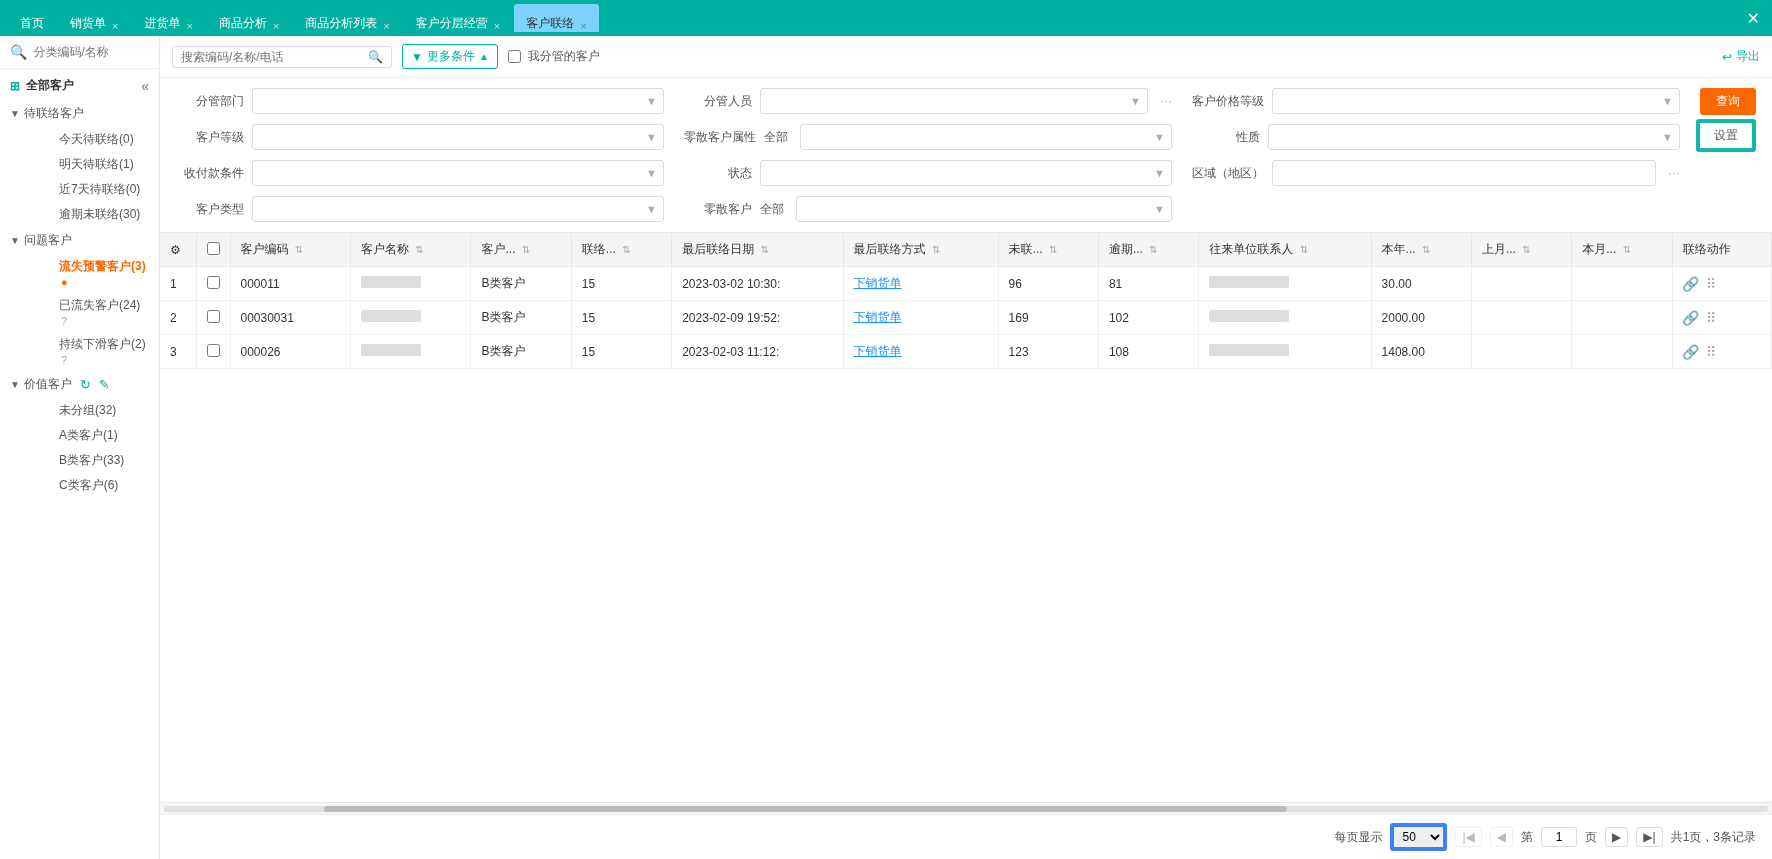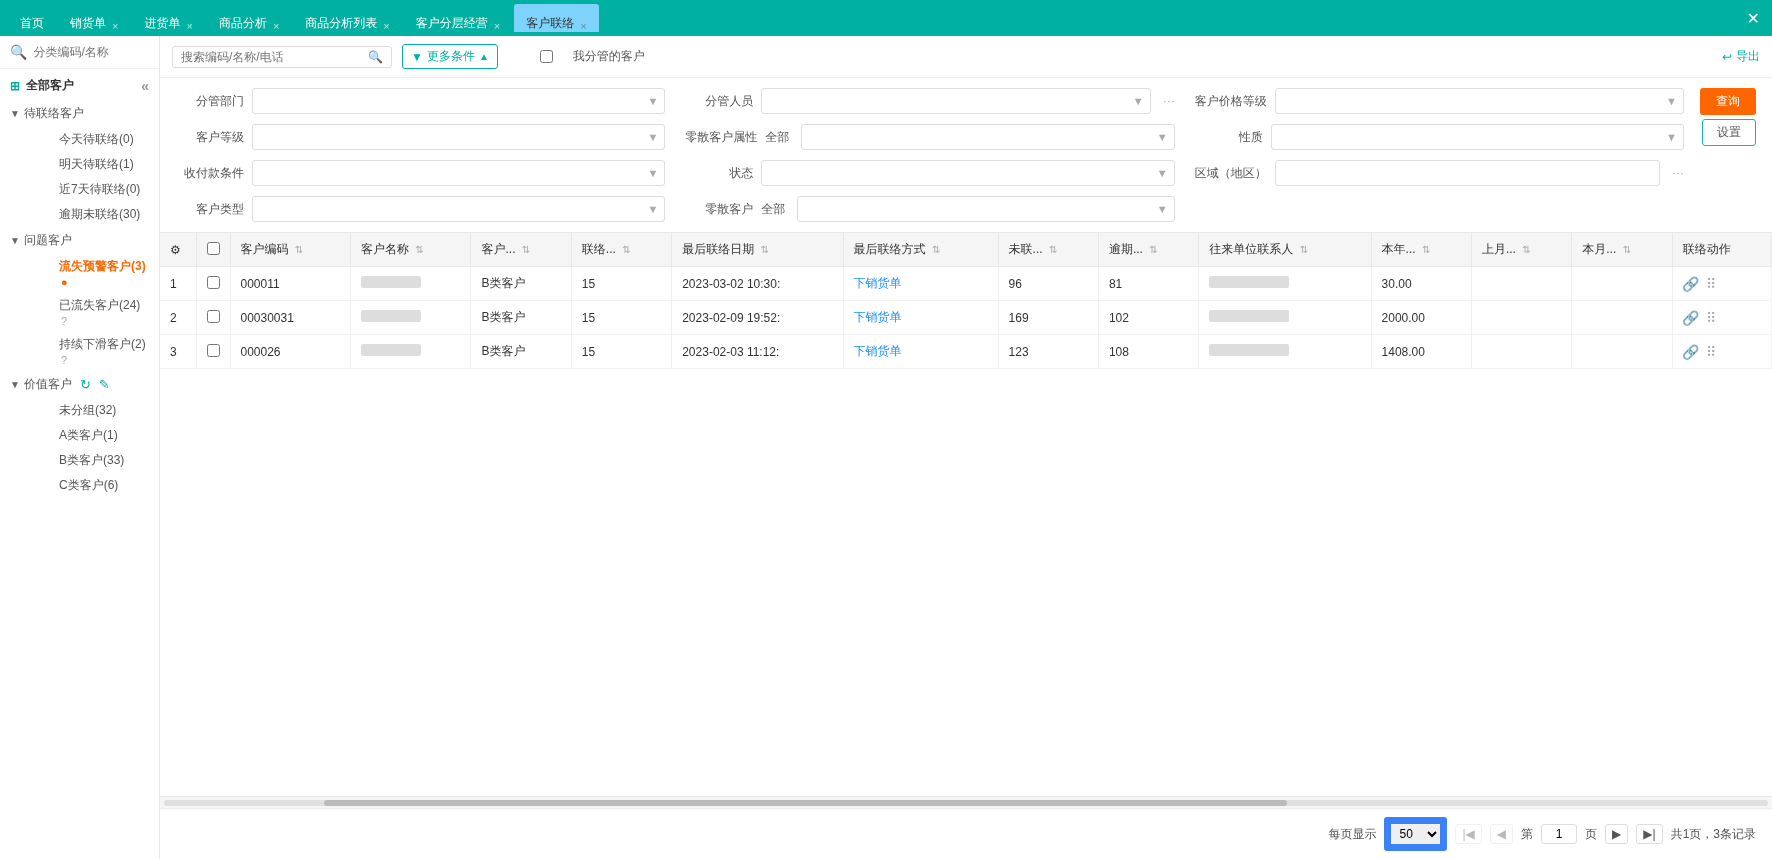--- a/index.html
+++ b/index.html
@@ -160,24 +160,23 @@
       color: #00b0a0;
       cursor: pointer;
       font-size: 12px;
       border: 1px solid #00b0a0;
       padding: 3px 8px;
       border-radius: 3px;
     }
     .checkbox-label {
       display: flex;
       align-items: center;
-      gap: 20px;
+      gap: 7px;
       color: #555;
       cursor: pointer;
-      margin-left: 32px;
     }
     .export-btn {
       margin-left: auto;
       display: flex;
       align-items: center;
       gap: 4px;
       color: #00b0a0;
       cursor: pointer;
       font-size: 12px;
     }
@@ -242,21 +241,21 @@
       color: #fff;
       border: none;
       border-radius: 3px;
       padding: 5px 16px;
       cursor: pointer;
       font-size: 12px;
     }
     .settings-btn {
       background: #fff;
       color: #555;
-      border: 1px solid #14b8a6;
+      border: 4px solid #14b8a6;
       border-radius: 3px;
       padding: 4px 14px;
       cursor: pointer;
       font-size: 12px;
     }
 
     
     .table-area {
       flex: 1;
       overflow: auto;
@@ -282,39 +281,39 @@
       white-space: nowrap;
     }
     .data-table th .sort-icon { color: #aaa; margin-left: 3px; font-size: 10px; }
     .data-table td {
       padding: 8px 10px;
       border-bottom: 1px solid #f0f0f0;
       border-right: 1px solid #f0f0f0;
       color: #333;
       white-space: nowrap;
     }
-    .data-table .link-text { color: #1890ff; cursor: pointer; }
+    .data-table .link-text { color: #1890ff; text-decoration: underline; cursor: pointer; }
 
     .action-icons { display: flex; gap: 6px; align-items: center; }
     .action-icon { color: #aaa; cursor: pointer; font-size: 14px; }
 
     
     .pagination-bar {
       display: flex;
       align-items: center;
       justify-content: flex-end;
       padding: 8px 16px;
       background: #fff;
       border-top: 1px solid #eee;
       gap: 8px;
       font-size: 12px;
       color: #555;
     }
     .page-size-select {
-      border: 7px solid #3b82f6;
+      border: 4px solid #3b82f6;
       border-radius: 3px;
       padding: 2px 4px;
       font-size: 12px;
     }
     .page-btn {
       border: 1px solid #ddd;
       background: #fff;
       border-radius: 3px;
       padding: 2px 6px;
       cursor: pointer;

